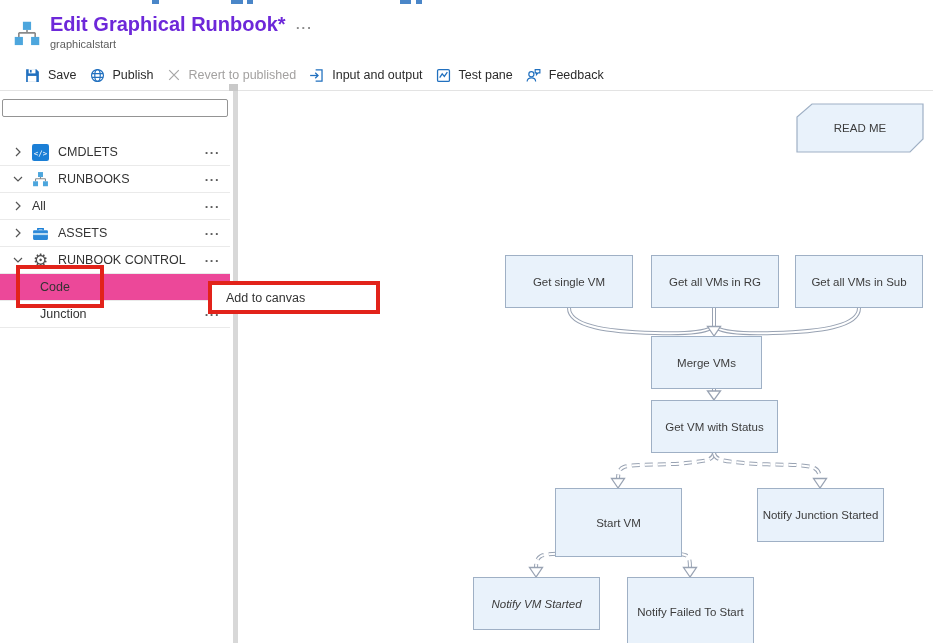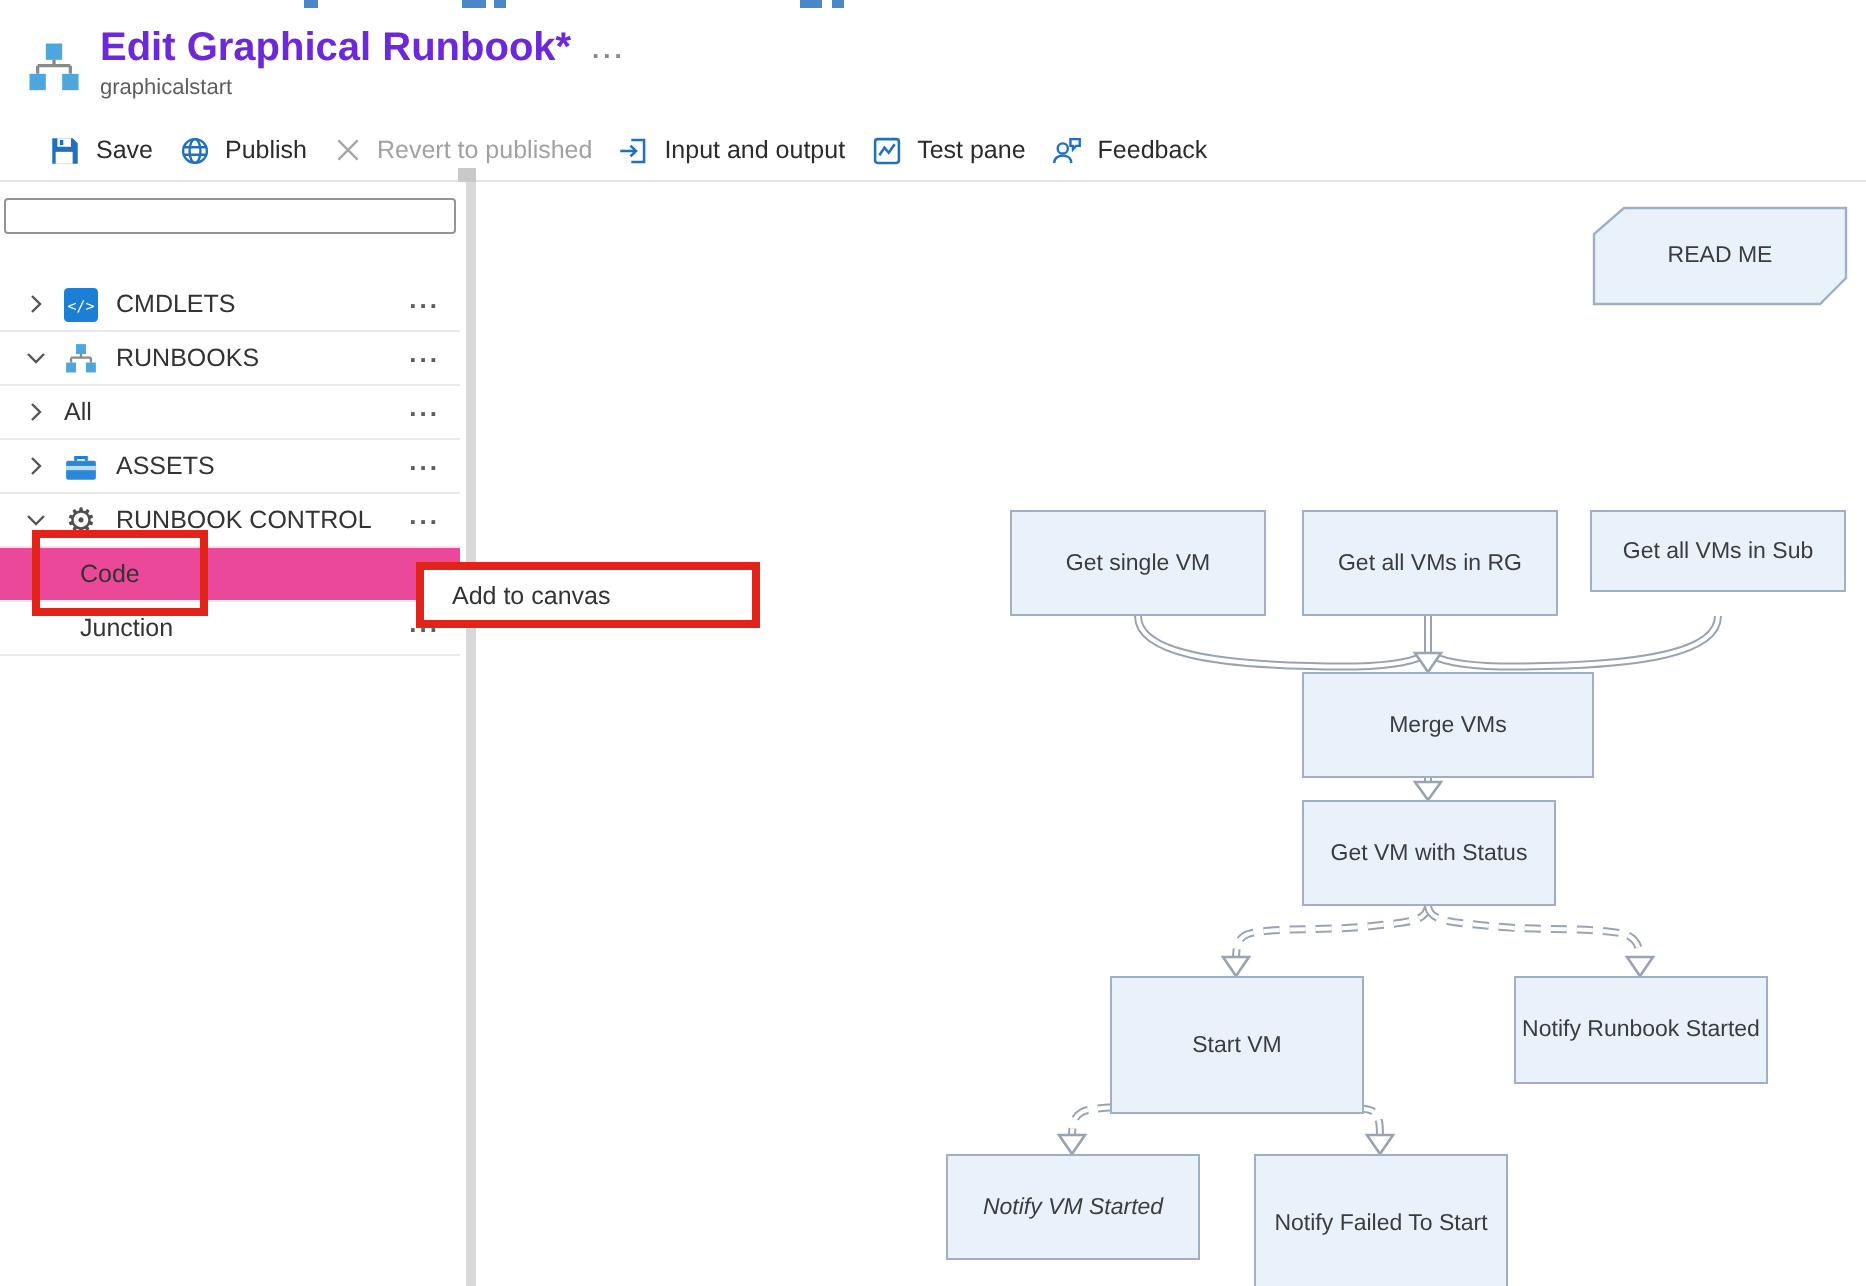--- a/index.html
+++ b/index.html
@@ -174,25 +174,25 @@
     <polygon class="arrow" points="536,577 529.5,567.5 542.5,567.5"></polygon>
     <path class="tube-o dashed" d="M618,542 C619,550 628,550 644,552 C662,554 683,552.5 687,556 C690,558.5 690,563 690,569"></path>
     <path class="tube-i dashed" d="M618,542 C619,550 628,550 644,552 C662,554 683,552.5 687,556 C690,558.5 690,563 690,569"></path>
     <polygon class="arrow" points="690,577 683.5,567.5 696.5,567.5"></polygon>
   </g>
 </svg>
 
 <div class="note-label">READ ME</div>
 <div class="node" style="left:505px;top:255px;width:128px;height:53px;">Get single VM</div>
 <div class="node" style="left:651px;top:255px;width:128px;height:53px;">Get all VMs in RG</div>
-<div class="node" style="left:795px;top:255px;width:128px;height:41px;">Get all VMs in Sub</div>
-<div class="node" style="left:651px;top:336px;width:146px;height:53px;">Merge VMs</div>
+<div class="node" style="left:795px;top:255px;width:128px;height:53px;">Get all VMs in Sub</div>
+<div class="node" style="left:651px;top:336px;width:111px;height:53px;">Merge VMs</div>
 <div class="node" style="left:651px;top:400px;width:127px;height:53px;">Get VM with Status</div>
 <div class="node" style="left:555px;top:488px;width:127px;height:69px;">Start VM</div>
-<div class="node" style="left:757px;top:488px;width:127px;height:54px;">Notify Runbook Started</div>
+<div class="node" style="left:757px;top:488px;width:127px;height:54px;">Notify Junction Started</div>
 <div class="node" style="left:473px;top:577px;width:127px;height:53px;font-style:italic;">Notify VM Started</div>
 <div class="node" style="left:627px;top:577px;width:127px;height:69px;">Notify Failed To Start</div>
 
 <div class="sidebar">
   <input class="search-input" type="text" placeholder="" style="">
   <div class="tree">
 
     <div class="tree-row">
       <span class="chev">
         <svg viewBox="0 0 12 12" width="12" height="12">

